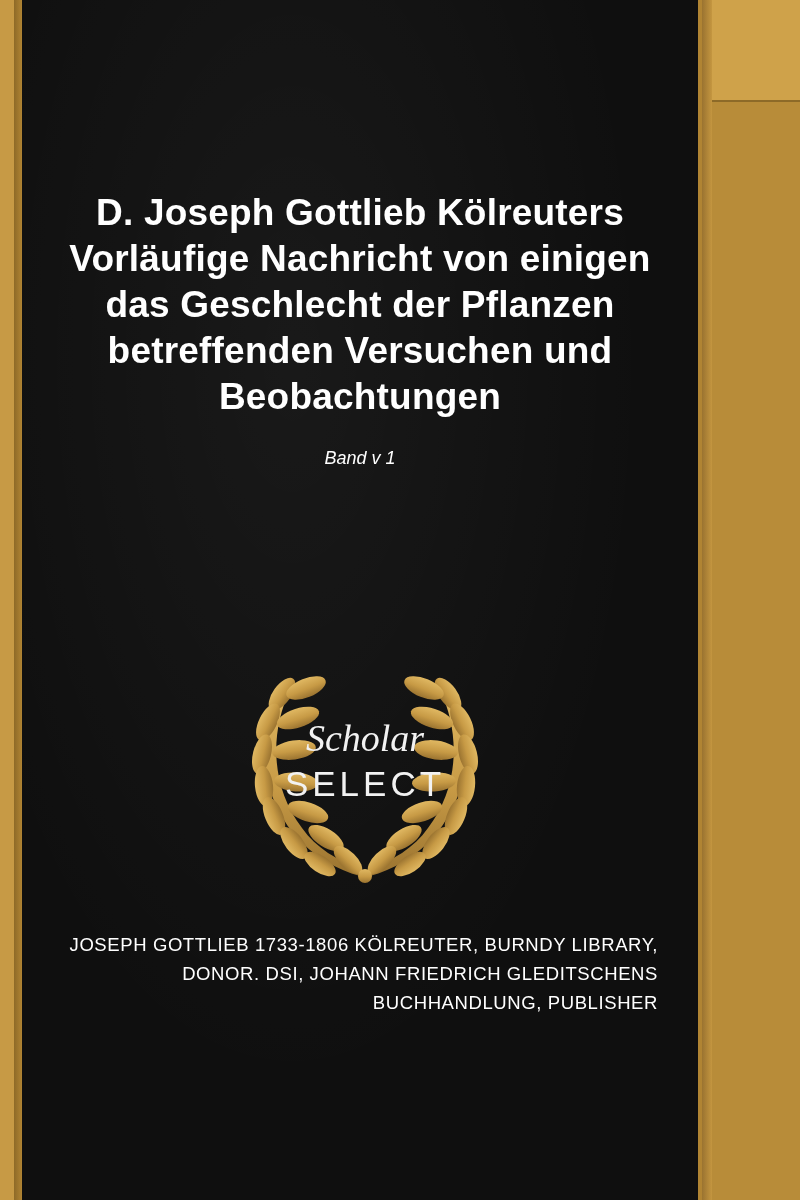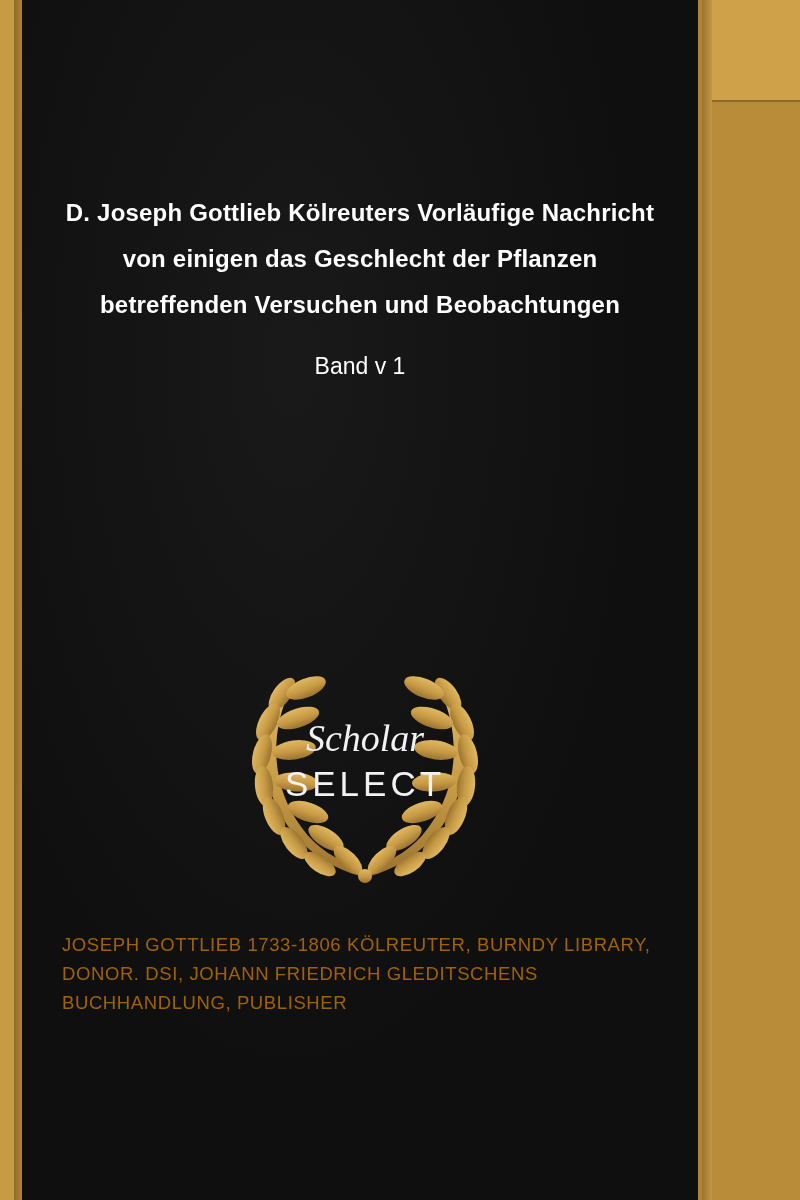--- a/index.html
+++ b/index.html
@@ -81,51 +81,52 @@
   }
   .title-block {
     position: absolute;
     left: 30px;
     top: 190px;
     width: 616px;
     text-align: center;
   }
   .book-title {
     color: #ffffff;
-    font-size: 24px;
+    font-size: 37px;
     line-height: 46px;
     font-weight: bold;
     letter-spacing: 0.2px;
     margin: 0;
   }
   .book-volume {
     color: #ffffff;
-    font-size: 23px;
+    font-size: 18px;
     line-height: 32px;
     margin: 22px 0 0 0;
     font-weight: normal;
+    font-style: italic;
   }
   
   .emblem {
     position: absolute;
     left: 198px;
     top: 648px;
     width: 290px;
     height: 240px;
   }
   .emblem svg {
     display: block;
   }
   .authors {
     position: absolute;
     left: 40px;
     top: 930px;
     width: 596px;
-    text-align: left;
-    color: #a16207;
+    text-align: right;
+    color: #ffffff;
     font-size: 18.5px;
     line-height: 29px;
     letter-spacing: 0.6px;
   }
 </style>
 </head>
 <body>
 
 <div class="book-cover">
 

